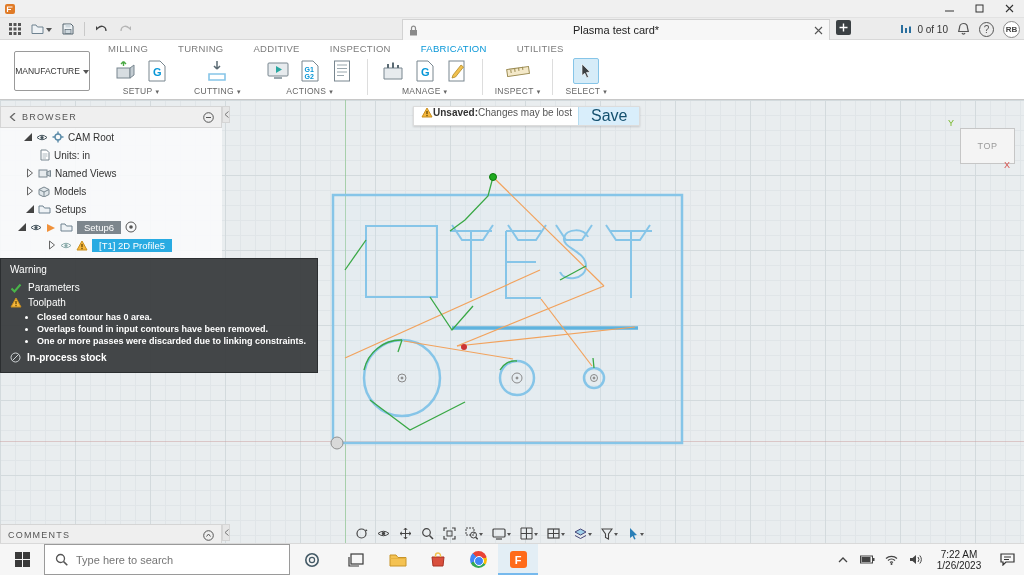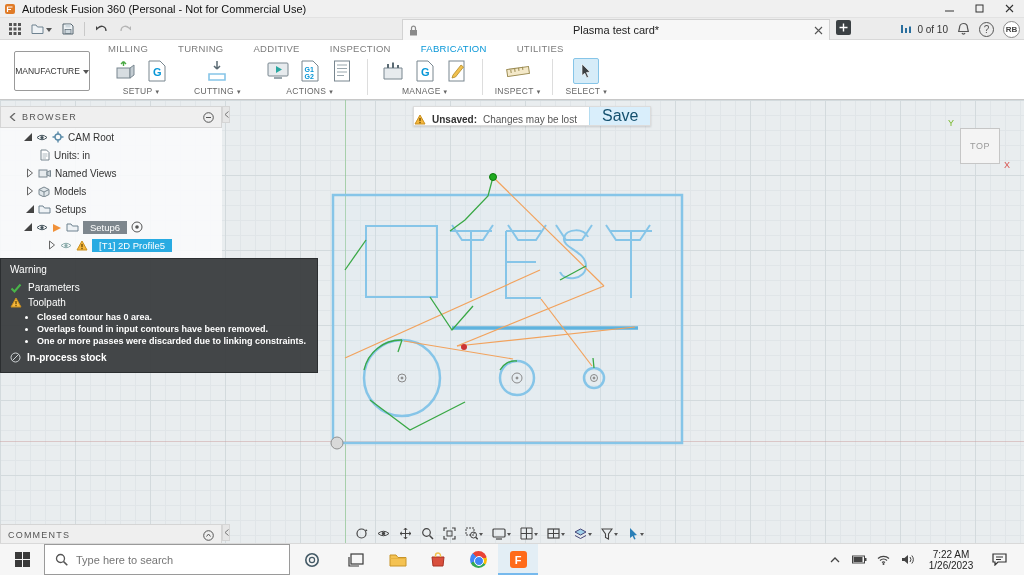--- a/index.html
+++ b/index.html
@@ -55,76 +55,75 @@
 #axis-y { position:absolute; left:345px; top:0; bottom:0; width:1px; background:rgba(120,190,120,.55); }
 #axis-x { position:absolute; left:0; right:0; top:341px; height:1px; background:rgba(200,150,150,.45); }
 #drawing { position:absolute; left:0; top:0; pointer-events:none; }
 
 
 #browser { position:absolute; left:0; top:6px; width:222px; background:rgba(249,251,252,.88); z-index:40; padding-bottom:6px; }
 #browser-header, #comments-header { height:16px; background:#efefef; border:1px solid #d5d5d5; display:flex; align-items:center; padding:10px 7px; gap:6px; }
 .panel-title { font-size:9px; color:#555; letter-spacing:1.2px; }
 .panel-handle { position:absolute; left:222px; top:0; width:8px; height:17px; background:#e6e6e6; border:1px solid #d5d5d5; display:flex; align-items:center; justify-content:center; }
 .tree-row { display:flex; align-items:center; height:18px; gap:4px; font-size:10px; color:#333; }
-.pl1{padding-left:24px}.pl2{padding-left:26px}.pl3{padding-left:40px}.pl3b{padding-left:24px}.pl4{padding-left:48px}
+.pl1{padding-left:24px}.pl2{padding-left:26px}.pl3{padding-left:40px}.pl3b{padding-left:18px}.pl4{padding-left:48px}
 .tri-exp { width:0; height:0; border:4px solid transparent; border-right-color:#444; border-bottom-color:#444; }
 .sel-gray { background:#7d868d; color:#fff; padding:1px 7px; font-size:9.5px; }
 .sel-blue { background:#29abe2; color:#fff; padding:1px 7px; font-size:9.5px; }
 
 
 #warnpanel { position:absolute; left:0; top:158px; width:318px; background:rgba(56,60,62,.94); color:#fff; z-index:45; padding:5px 10px 7px 9px; border:1px solid #2b2e30; }
 #warnpanel .wtitle { font-size:10px; margin-bottom:5px; }
 #warnpanel .wrow { display:flex; align-items:center; gap:6px; font-size:10px; height:15px; }
 #warnpanel ul { margin:1px 0 3px 27px; }
 #warnpanel li { font-size:9px; font-weight:bold; line-height:12px; list-style:disc; }
 #warnpanel .wstock { font-weight:bold; }
 
 
-#unsaved { position:absolute; left:413px; top:6px; height:20px; background:#fff; border:1px solid #dcdcdc; box-shadow:0 1px 2px rgba(0,0,0,.15); display:flex; align-items:flex-end; gap:6px; z-index:44; }
+#unsaved { position:absolute; left:413px; top:6px; height:20px; background:#fff; border:1px solid #dcdcdc; box-shadow:0 1px 2px rgba(0,0,0,.15); display:flex; align-items:flex-start; padding-left:7px; z-index:44; }
 #unsaved .u-label { font-weight:bold; font-size:10px; color:#333; }
 #unsaved .u-msg { font-size:10px; color:#555; margin-right:6px; }
 #save-btn { height:100%; background:#d9eefb; border-left:1px solid #b5dcf0; color:#14506e; font-size:16px; padding:0 12px; display:flex; align-items:center; }
 
 
 #viewcube { position:absolute; right:16px; top:18px; width:60px; height:52px; z-index:40; }
-#viewcube .face { position:absolute; left:12px; top:10px; width:40px; height:36px; background:#f4f4f4; border:1px solid #c6c6c6; display:flex; align-items:center; justify-content:center; font-size:9px; color:#9a9a9a; letter-spacing:.5px; }
+#viewcube .face { position:absolute; left:12px; top:10px; width:55px; height:36px; background:#f4f4f4; border:1px solid #c6c6c6; display:flex; align-items:center; justify-content:center; font-size:9px; color:#9a9a9a; letter-spacing:.5px; }
 #viewcube .ax-y { position:absolute; left:0; top:0; color:#76b82a; font-size:9px; }
 #viewcube .ax-x { position:absolute; right:-2px; bottom:0; color:#d9534f; font-size:9px; }
 
 
 #comments { position:absolute; left:0; top:424px; width:222px; z-index:40; }
 #navbar { position:absolute; left:352px; top:425px; height:17px; display:flex; align-items:center; gap:3px; z-index:40; }
 .nav-btn { height:17px; display:flex; align-items:center; justify-content:center; gap:1px; padding:0 3px; }
 .mini-caret { width:0; height:0; border:2.5px solid transparent; border-top:3.5px solid #555; margin-top:4px; }
 
 
 #taskbar { position:absolute; bottom:0; left:0; right:0; height:32px; background:#f6f6f6; border-top:1px solid #d9d9d9; display:flex; align-items:stretch; z-index:70; }
 .tb-btn { width:44px; display:flex; align-items:center; justify-content:center; }
 #tb-search { width:246px; background:#fff; border:1px solid #9a9a9a; display:flex; align-items:center; gap:8px; padding-left:10px; }
 #tb-search input { border:none; outline:none; flex:1; font-size:11px; font-family:"Liberation Sans",sans-serif; color:#111; background:transparent; }
 .tb-app { width:40px; display:flex; align-items:center; justify-content:center; position:relative; }
 .tb-app.running { background:#e3eef5; box-shadow:inset 0 -2px 0 #76b9ed; }
-#tb-tray { display:flex; align-items:center; gap:2px; padding-right:10px; }
+#tb-tray { display:flex; align-items:center; gap:2px; padding-right:2px; }
 .tray-ic { width:22px; height:32px; display:flex; align-items:center; justify-content:center; }
 #tb-clock { width:62px; text-align:center; font-size:10px; line-height:11px; color:#222; padding:0 4px; }
 #chrome-ball { width:17px; height:17px; border-radius:50%; background:conic-gradient(from -45deg,#ea4335 0 120deg,#fbbc05 120deg 170deg,#34a853 170deg 290deg,#4285f4 290deg 360deg); position:relative; }
 #chrome-ball::after { content:""; position:absolute; left:4.5px; top:4.5px; width:8px; height:8px; border-radius:50%; background:#4286f5; border:1.5px solid #fff; }
 #fusion-tile { width:17px; height:17px; border-radius:3px; background:#ff6b1a; color:#fff; font-size:11px; font-weight:bold; display:flex; align-items:center; justify-content:center; }
 </style>
 </head>
 <body>
 
 <div id="titlebar">
   <span class="app-ic">
     <svg width="12" height="12">
         <rect x="1" y="1" width="10" height="10" rx="2" fill="#e07b27"></rect>
         <path d="M3.5 9 V4 h5 M3.5 6.5 h3.5" stroke="#fff" stroke-width="1.2" fill="none"></path>
       </svg>
   </span>
-  <span class="t-title">Autodesk Fusion 360 (Personal - Not for Commercial Use)</span>
   <span class="spacer"></span>
   <span class="win-btn">
       <svg width="9" height="9">
         <line x1="0" y1="7" x2="9" y2="7" stroke="#333" stroke-width="1"></line>
       </svg>
     </span>
   <span class="win-btn">
       <svg width="9" height="9">
         <rect x="1" y="1" width="7" height="7" fill="none" stroke="#333"></rect>
       </svg>

